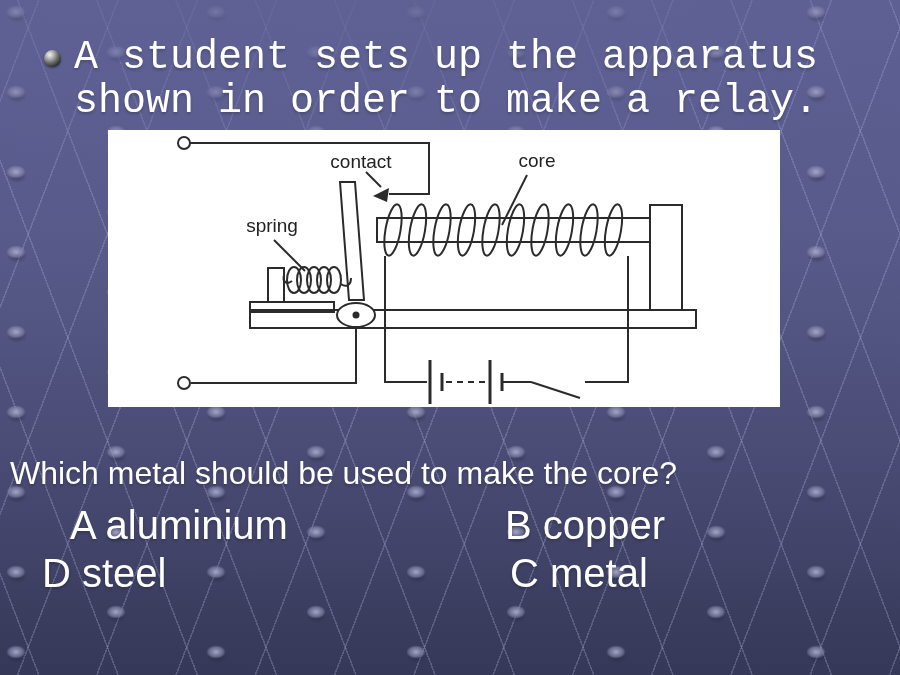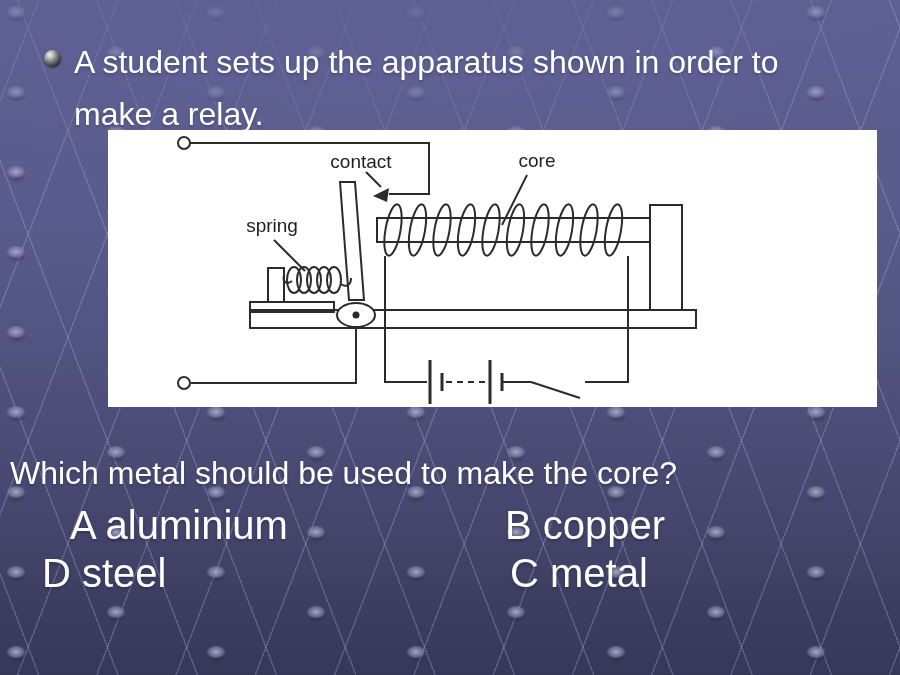--- a/index.html
+++ b/index.html
@@ -38,23 +38,23 @@
   .txt{color:#ffffff;text-shadow:0 2px 3px rgba(0,0,0,0.22);}
   .bullet-row{
     position:absolute;left:44px;top:36px;width:800px;
     display:flex;gap:13px;align-items:flex-start;
   }
   .bullet-ball{
     flex:0 0 auto;width:17px;height:17px;border-radius:50%;margin-top:14px;
     background:radial-gradient(circle at 34% 28%, #f2f2f2 0%, #b9b9b9 22%, #6f6f6f 48%, #2e2e2e 75%, #0d0d0d 100%);
     box-shadow:0 1px 2px rgba(0,0,0,0.45);
   }
-  .bullet-text{font-size:32px;line-height:52px;width:766px;}
+  .bullet-text{font-size:40px;line-height:44px;width:766px;font-family:Liberation Mono, monospace;}
   .diagram{
-    position:absolute;left:108px;top:130px;width:769px;height:277px;
+    position:absolute;left:108px;top:130px;width:672px;height:277px;
     background:#ffffff;
   }
   .question{
     position:absolute;left:10px;top:450px;width:886px;
     font-size:32px;line-height:46px;white-space:nowrap;
   }
   .option{position:absolute;font-size:40px;line-height:44px;white-space:nowrap;}
   .opt-a{left:42px;top:503px;margin-left:28px;}
   .opt-b{left:505px;top:503px;}
   .opt-d{left:42px;top:551px;}

